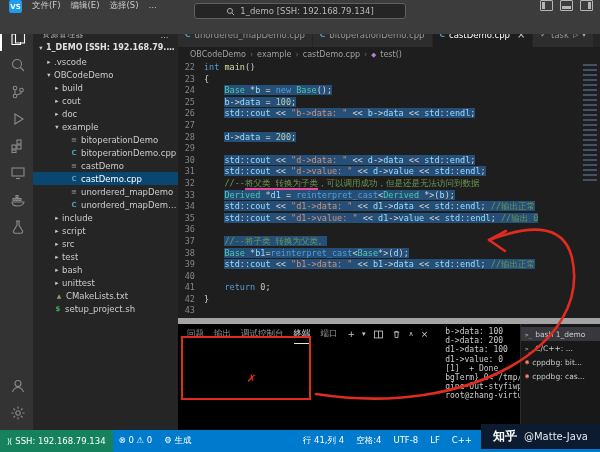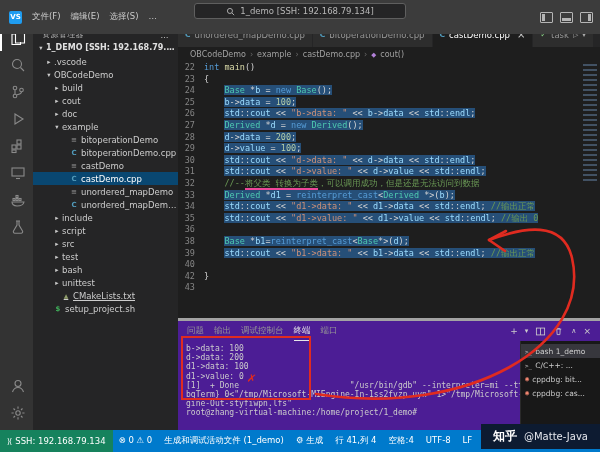--- a/index.html
+++ b/index.html
@@ -2,21 +2,21 @@
 <html><head>
 <meta charset="utf-8">
 <style>
   *{margin:0;padding:0;box-sizing:border-box}
   html,body{width:600px;height:452px;overflow:hidden;background:#1e1e1e;
     font-family:"DejaVu Sans","Liberation Sans",sans-serif;}
   #app{position:relative;width:600px;height:452px;overflow:hidden;font-size:9px;color:#ccc}
 
   
   .titlebar{position:absolute;top:0;left:0;right:0;height:34px;background:#3c3c3c;
-    display:flex;align-items:center;padding:0 4px;z-index:30}
+    display:flex;padding:0 4px;z-index:30}
   .logo{width:13px;height:13px;background:#1f9cf0;border-radius:2px;margin:0 5px;display:flex;
     align-items:center;justify-content:center;color:#fff;font-size:7px;font-weight:bold;flex:none}
   .menu-item{padding:0 5px;color:#cccccc;font-size:8.5px;white-space:nowrap}
   .searchbox{position:absolute;left:50%;transform:translateX(-50%);top:3px;width:212px;height:16px;
     background:#252526;border:1px solid #5f5f5f;border-radius:3px;display:flex;align-items:center;
     justify-content:center;gap:5px;color:#b8b8b8;font-size:8.5px;white-space:nowrap}
   .win-icons{margin-left:auto;display:flex;gap:7px;padding-right:3px}
   .win-icon{width:13px;height:11px;border:1px solid #b5b5b5;border-radius:1px;position:relative}
   .wi-a::before{content:'';position:absolute;left:1px;top:1px;bottom:1px;width:3px;background:#b5b5b5}
   .wi-b::before{content:'';position:absolute;left:1px;right:1px;bottom:1px;height:3px;background:#b5b5b5}
@@ -74,22 +74,22 @@
   .ln{width:26px;text-align:right;padding-right:9px;color:#858585;flex:none}
   .ct{white-space:pre;color:#d4d4d4}
   .selbg{background:#264f78}
   .s-k{color:#569cd6}.s-t{color:#4ec9b0}.s-f{color:#dcdcaa}.s-v{color:#9cdcfe}
   .s-n{color:#b5cea8}.s-s{color:#ce9178}.s-c{color:#6a9955}.s-p{color:#d4d4d4}
   .s-u{color:#6a9955;border-bottom:2px solid #ec4899}
   .minimap{position:absolute;right:3px;top:2px;width:14px;height:120px;opacity:.75;
     background:repeating-linear-gradient(180deg,rgba(110,145,185,.6) 0 2px,transparent 2px 5px)}
 
   
-  .panel{position:absolute;left:178px;top:318px;right:0;bottom:22px;background:#4c1d95;
-    border-top:3px solid #a3a3a3;display:flex;flex-direction:column;z-index:15}
+  .panel{position:absolute;left:178px;top:318px;right:0;bottom:22px;background:#000000;
+    border-top:6px solid #a3a3a3;display:flex;flex-direction:row;z-index:15}
   .panel-header{height:20px;flex:none;display:flex;align-items:center;gap:10px;padding:0 9px}
   .ptab{font-size:8.5px;color:#969696;height:100%;display:flex;align-items:center;
     border-bottom:1px solid transparent;white-space:nowrap}
   .ptab.active{color:#e7e7e7;border-bottom-color:#e7e7e7}
   .panel-actions{margin-left:auto;display:flex;align-items:center;gap:7px;color:#cccccc;font-size:9px}
   .panel-body{flex:1;position:relative;overflow:hidden}
   .terminal{position:absolute;inset:0;padding:3px 0 0 8px;overflow:hidden;
     font-family:"DejaVu Sans Mono","Liberation Mono",monospace;font-size:8px;line-height:9.2px;color:#cccccc}
   .tline{white-space:pre;height:9.2px}
   .termlist{position:absolute;right:0;top:0;bottom:0;width:80px;background:#181818;
@@ -302,21 +302,21 @@
           <span class="tree-label">test</span>
         </div>
         <div class="tree-row" style="padding-left: 19px;">
           <span class="chev">▸</span>
           <span class="tree-label">bash</span>
         </div>
         <div class="tree-row" style="padding-left: 19px;">
           <span class="chev">▸</span>
           <span class="tree-label">unittest</span>
         </div>
-        <div class="tree-row" style="padding-left: 19px; text-decoration: underline;">
+        <div class="tree-row" style="padding-left: 12px;">
           <span class="chev"></span>
           <span class="ficon cmake">▲</span>
           <span class="tree-label">CMakeLists.txt</span>
         </div>
         <div class="tree-row" style="padding-left: 11px;">
           <span class="chev"></span>
           <span class="ficon shell">$</span>
           <span class="tree-label">setup_project.sh</span>
         </div>
       </div>
@@ -351,21 +351,21 @@
   </div>
 
   <div class="breadcrumb">
       <span>OBCodeDemo</span>
       <span class="bc-sep">›</span>
       <span>example</span>
       <span class="bc-sep">›</span>
       <span>castDemo.cpp</span>
       <span class="bc-sep">›</span>
       <span class="bc-methodicon">◆</span>
-      <span>cout()</span>
+      <span>test()</span>
     </div>
 
   <div class="editor">
     <div>
         <div class="cl">
           <span class="ln">22</span>
           <span class="ct"><span class="s-k">int</span><span class="s-p"> </span><span class="s-f">main</span><span class="s-p">()</span></span>
         </div>
         <div class="cl">
           <span class="ln">23</span>
@@ -378,29 +378,28 @@
         <div class="cl">
           <span class="ln">25</span>
           <span class="ct"><span class="s-i">    </span><span class="selbg"><span class="s-v">b</span><span class="s-p">-&gt;</span><span class="s-v">data</span><span class="s-p"> = </span><span class="s-n">100</span><span class="s-p">;</span></span></span>
         </div>
         <div class="cl">
           <span class="ln">26</span>
           <span class="ct"><span class="s-i">    </span><span class="selbg"><span class="s-v">std</span><span class="s-p">::</span><span class="s-v">cout</span><span class="s-p"> &lt;&lt; </span><span class="s-s">"b-&gt;data: "</span><span class="s-p"> &lt;&lt; </span><span class="s-v">b</span><span class="s-p">-&gt;</span><span class="s-v">data</span><span class="s-p"> &lt;&lt; </span><span class="s-v">std</span><span class="s-p">::</span><span class="s-v">endl</span><span class="s-p">;</span></span></span>
         </div>
         <div class="cl">
           <span class="ln">27</span>
-          <span class="ct"><span class="s-i">    </span><span class="selbg"><span class="s-t">Derived</span><span class="s-p"> *</span><span class="s-v">d</span><span class="s-p"> = </span><span class="s-k">new</span><span class="s-p"> </span><span class="s-t">Derived</span><span class="s-p">();</span></span></span>
+          <span class="ct"><span class="s-i">    </span></span>
         </div>
         <div class="cl">
           <span class="ln">28</span>
           <span class="ct"><span class="s-i">    </span><span class="selbg"><span class="s-v">d</span><span class="s-p">-&gt;</span><span class="s-v">data</span><span class="s-p"> = </span><span class="s-n">200</span><span class="s-p">;</span></span></span>
         </div>
         <div class="cl">
           <span class="ln">29</span>
-          <span class="ct"><span class="s-i">    </span><span class="selbg"><span class="s-v">d</span><span class="s-p">-&gt;</span><span class="s-v">value</span><span class="s-p"> = </span><span class="s-n">100</span><span class="s-p">;</span></span></span>
         </div>
         <div class="cl">
           <span class="ln">30</span>
           <span class="ct"><span class="s-i">    </span><span class="selbg"><span class="s-v">std</span><span class="s-p">::</span><span class="s-v">cout</span><span class="s-p"> &lt;&lt; </span><span class="s-s">"d-&gt;data: "</span><span class="s-p"> &lt;&lt; </span><span class="s-v">d</span><span class="s-p">-&gt;</span><span class="s-v">data</span><span class="s-p"> &lt;&lt; </span><span class="s-v">std</span><span class="s-p">::</span><span class="s-v">endl</span><span class="s-p">;</span></span></span>
         </div>
         <div class="cl">
           <span class="ln">31</span>
           <span class="ct"><span class="s-i">    </span><span class="selbg"><span class="s-v">std</span><span class="s-p">::</span><span class="s-v">cout</span><span class="s-p"> &lt;&lt; </span><span class="s-s">"d-&gt;value: "</span><span class="s-p"> &lt;&lt; </span><span class="s-v">d</span><span class="s-p">-&gt;</span><span class="s-v">value</span><span class="s-p"> &lt;&lt; </span><span class="s-v">std</span><span class="s-p">::</span><span class="s-v">endl</span><span class="s-p">;</span></span></span>
         </div>
         <div class="cl">
@@ -417,30 +416,38 @@
         </div>
         <div class="cl">
           <span class="ln">35</span>
           <span class="ct"><span class="s-i">    </span><span class="selbg"><span class="s-v">std</span><span class="s-p">::</span><span class="s-v">cout</span><span class="s-p"> &lt;&lt; </span><span class="s-s">"d1-&gt;value: "</span><span class="s-p"> &lt;&lt; </span><span class="s-v">d1</span><span class="s-p">-&gt;</span><span class="s-v">value</span><span class="s-p"> &lt;&lt; </span><span class="s-v">std</span><span class="s-p">::</span><span class="s-v">endl</span><span class="s-p">; </span><span class="s-c">//输出 0</span></span></span>
         </div>
         <div class="cl">
           <span class="ln">36</span>
           <span class="ct"></span>
         </div>
         <div class="cl">
+          <span class="ln">37</span>
+          <span class="ct"><span class="s-i">    </span><span class="selbg"><span class="s-c">//--将子类 转换为父类。</span></span></span>
+        </div>
+        <div class="cl">
           <span class="ln">38</span>
           <span class="ct"><span class="s-i">    </span><span class="selbg"><span class="s-t">Base</span><span class="s-p"> *</span><span class="s-v">b1</span><span class="s-p">=</span><span class="s-k">reinterpret_cast</span><span class="s-p">&lt;</span><span class="s-t">Base</span><span class="s-p">*&gt;(</span><span class="s-v">d</span><span class="s-p">);</span></span></span>
         </div>
         <div class="cl">
           <span class="ln">39</span>
           <span class="ct"><span class="s-i">    </span><span class="selbg"><span class="s-v">std</span><span class="s-p">::</span><span class="s-v">cout</span><span class="s-p"> &lt;&lt; </span><span class="s-s">"b1-&gt;data: "</span><span class="s-p"> &lt;&lt; </span><span class="s-v">b1</span><span class="s-p">-&gt;</span><span class="s-v">data</span><span class="s-p"> &lt;&lt; </span><span class="s-v">std</span><span class="s-p">::</span><span class="s-v">endl</span><span class="s-p">; </span><span class="s-c">//输出正常</span></span></span>
         </div>
         <div class="cl">
           <span class="ln">40</span>
           <span class="ct"></span>
+        </div>
+        <div class="cl">
+          <span class="ln">41</span>
+          <span class="ct"><span class="s-i">    </span><span class="s-k">return</span><span class="s-p"> </span><span class="s-n">0</span><span class="s-p">;</span></span>
         </div>
         <div class="cl">
           <span class="ln">42</span>
           <span class="ct"><span class="s-p">}</span></span>
         </div>
         <div class="cl">
           <span class="ln">43</span>
           <span class="ct"></span>
         </div>
       </div>
@@ -502,21 +509,20 @@
     </div>
   </div>
 
   <div class="statusbar">
     <div class="sb-remote">
       <span class="remote-glyph">⟩⟨</span>
       <span>SSH: 192.168.79.134</span>
     </div>
     <div style="display:flex">
         <span class="status-item">⊗ 0  ⚠ 0</span>
-        <span class="status-item">生成和调试活动文件 (1_demo)</span>
         <span class="status-item">⚙ 生成</span>
       </div>
     <div class="sb-right">
         <span class="status-item">行 41,列 4</span>
         <span class="status-item">空格:4</span>
         <span class="status-item">UTF-8</span>
         <span class="status-item">LF</span>
         <span class="status-item">C++</span>
       </div>
   </div>

